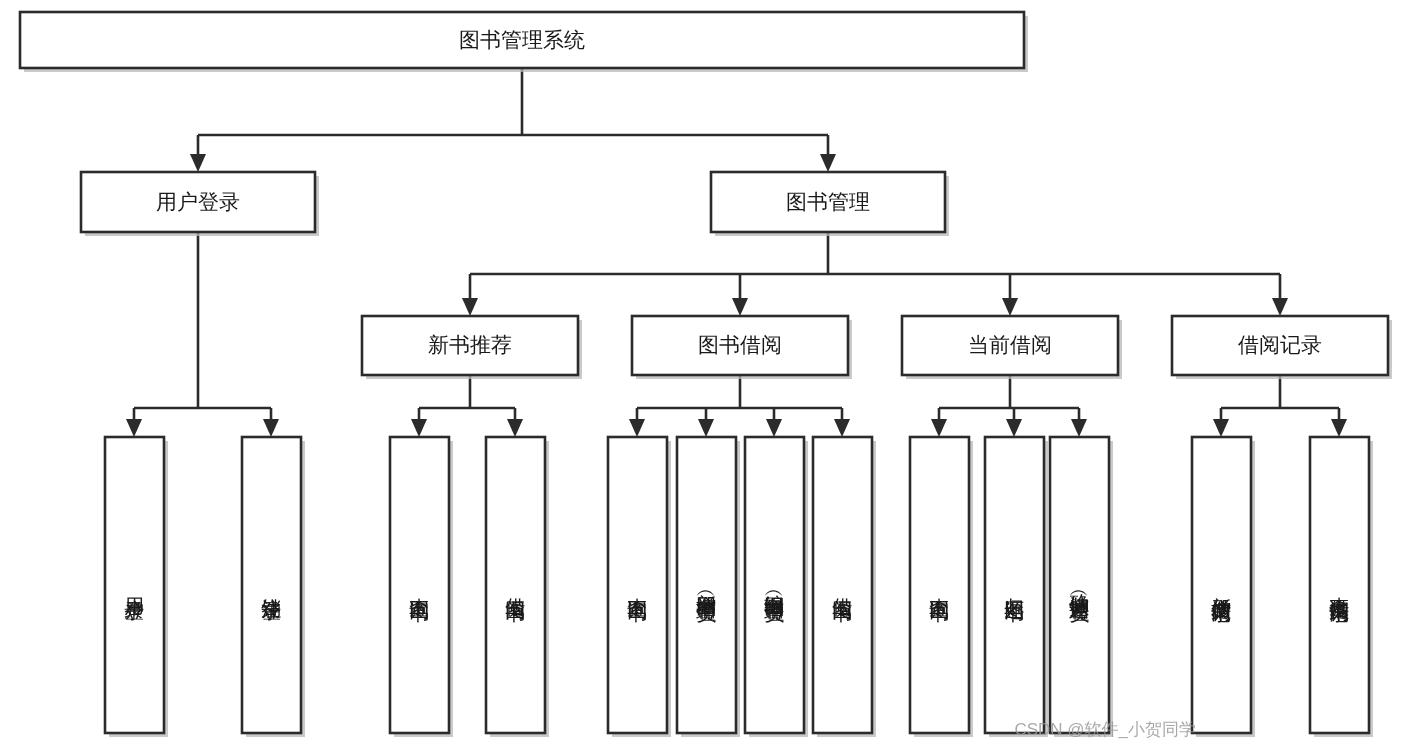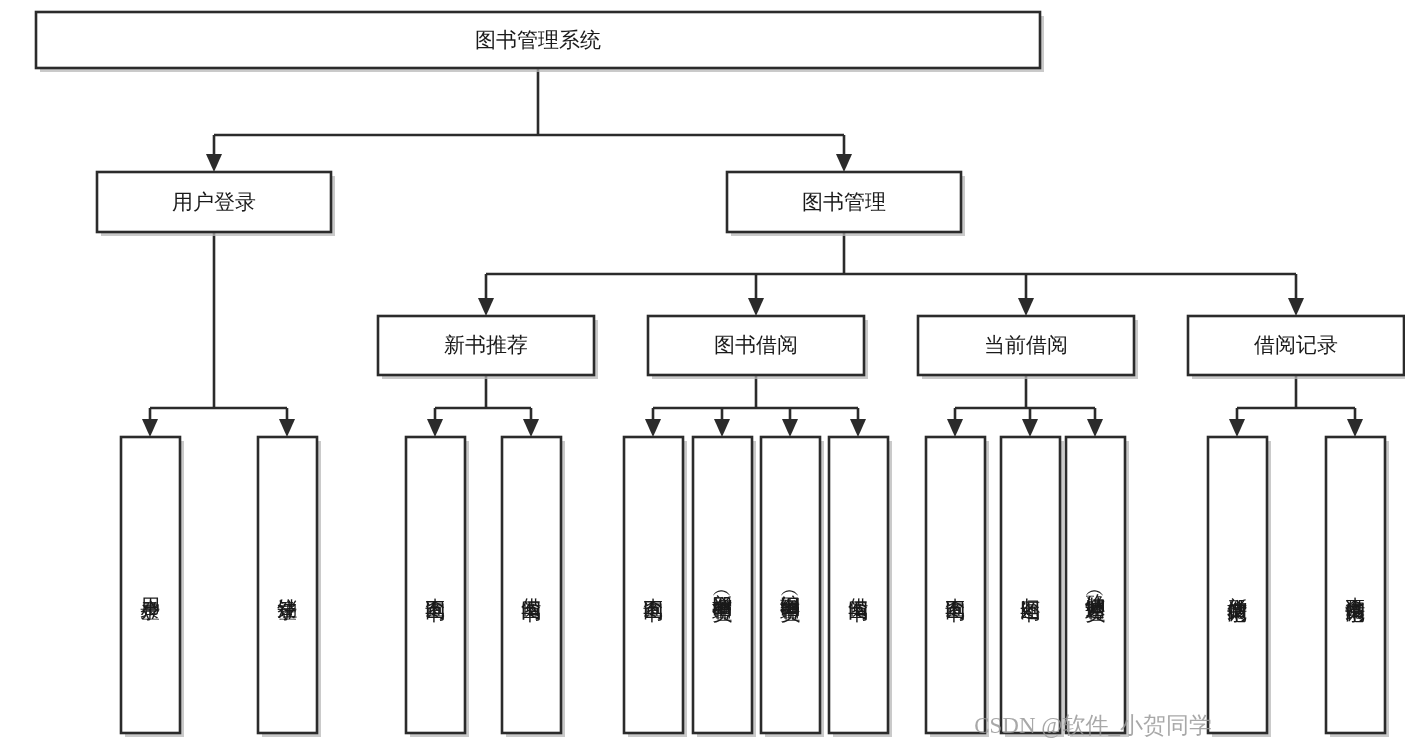--- a/index.html
+++ b/index.html
@@ -9,21 +9,21 @@
   }
   body {
     width: 1405px;
     height: 747px;
     font-family: "Liberation Sans", "DejaVu Sans", sans-serif;
     overflow: hidden;
     position: relative;
   }
   #diagram-root {
     position: absolute;
-    left: 16px;
+    left: 0;
     top: 0;
     width: 1210px;
     height: 747px;
   }
   svg.diagram {
     display: block;
     width: 1405px;
     height: 747px;
   }
   .node-rect {
@@ -66,22 +66,22 @@
     color: #1a1a1a;
     letter-spacing: 1.5px;
     text-align: center;
     pointer-events: none;
     white-space: nowrap;
   }
   .watermark {
     position: absolute;
     right: 14px;
     bottom: 6px;
-    font-family: Liberation Serif, serif;
-    font-size: 23px;
+    font-family: Liberation Sans, sans-serif;
+    font-size: 17px;
     color: #9a9a9a;
     opacity: 0.85;
     white-space: nowrap;
   }
 </style>
 </head>
 <body>
 
 <div id="diagram-root">
   <svg class="diagram" viewBox="0 0 1405 747">

